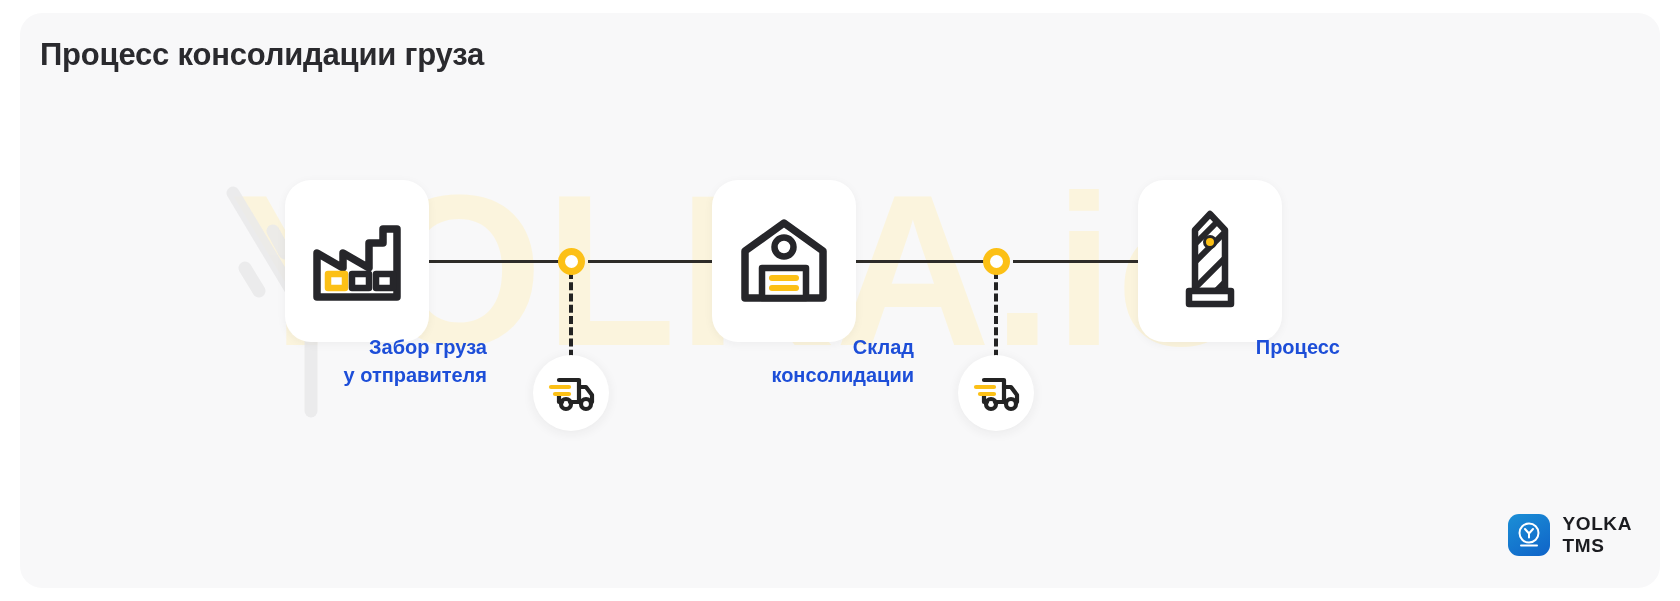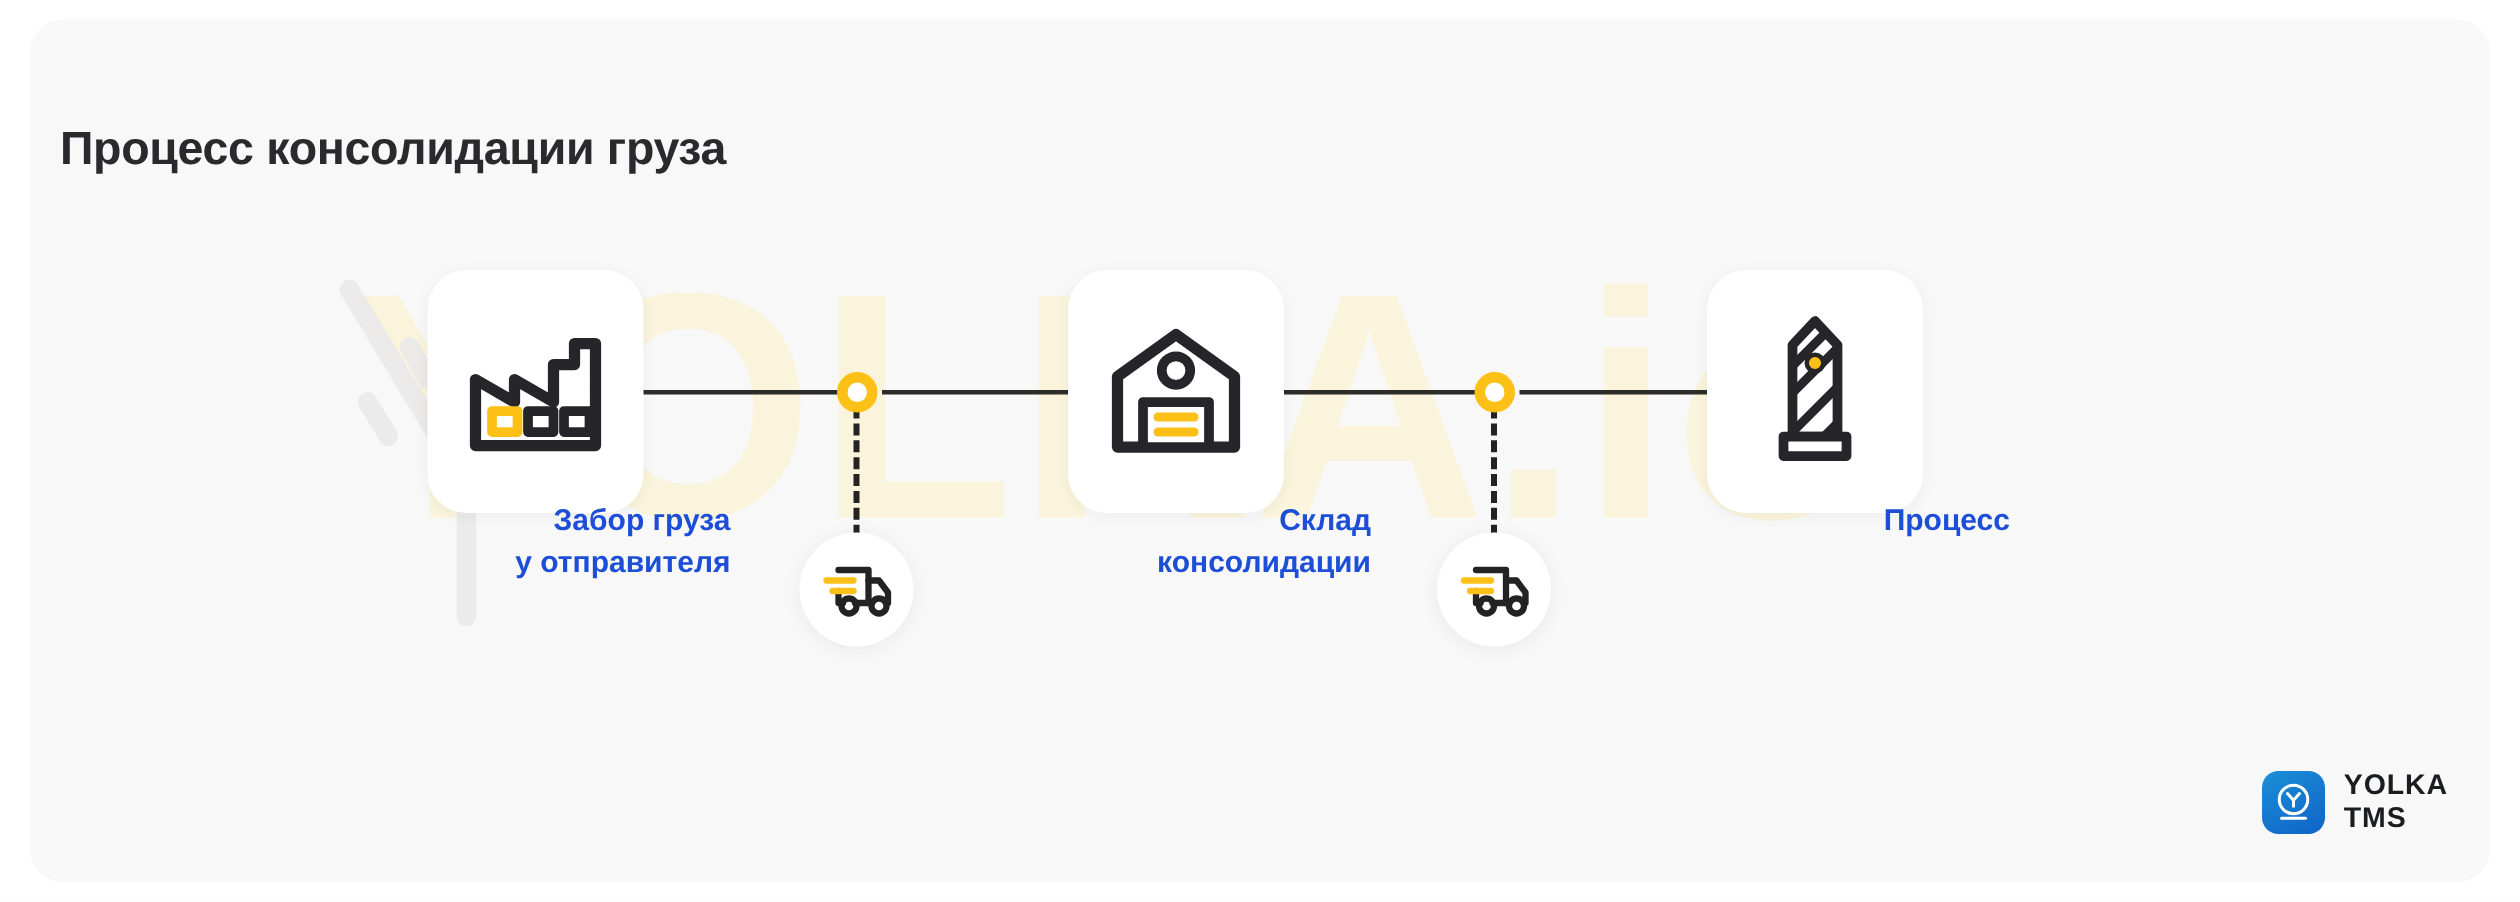--- a/index.html
+++ b/index.html
@@ -63,21 +63,20 @@
 
   
   .title {
     position: absolute;
     left: 20px;
     top: 24px;
     font-size: 31px;
     font-weight: bold;
     color: #2a2a2e;
     letter-spacing: -0.2px;
-    margin-top: 44px;
   }
 
   
   .flow {
     position: absolute;
     left: 0;
     top: 0;
     width: 1640px;
     height: 575px;
   }

